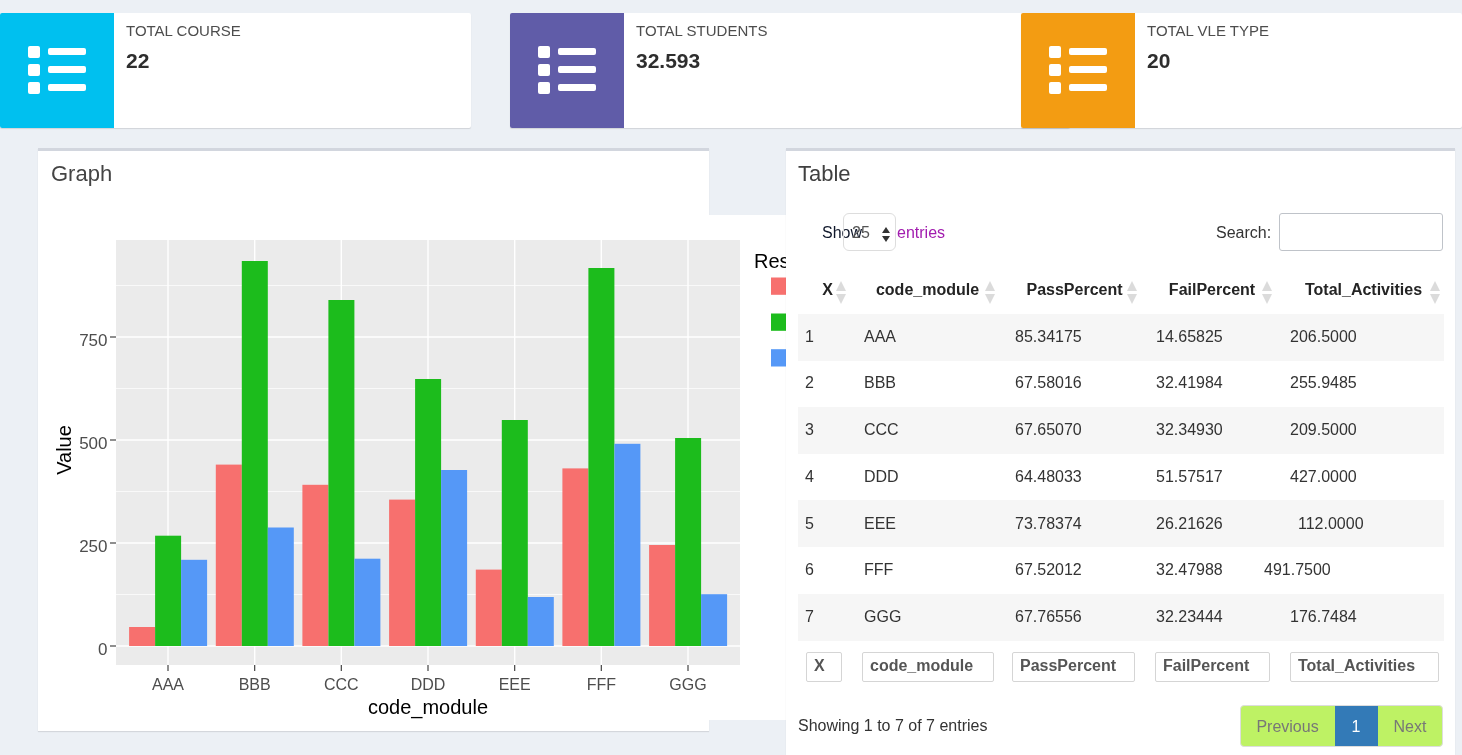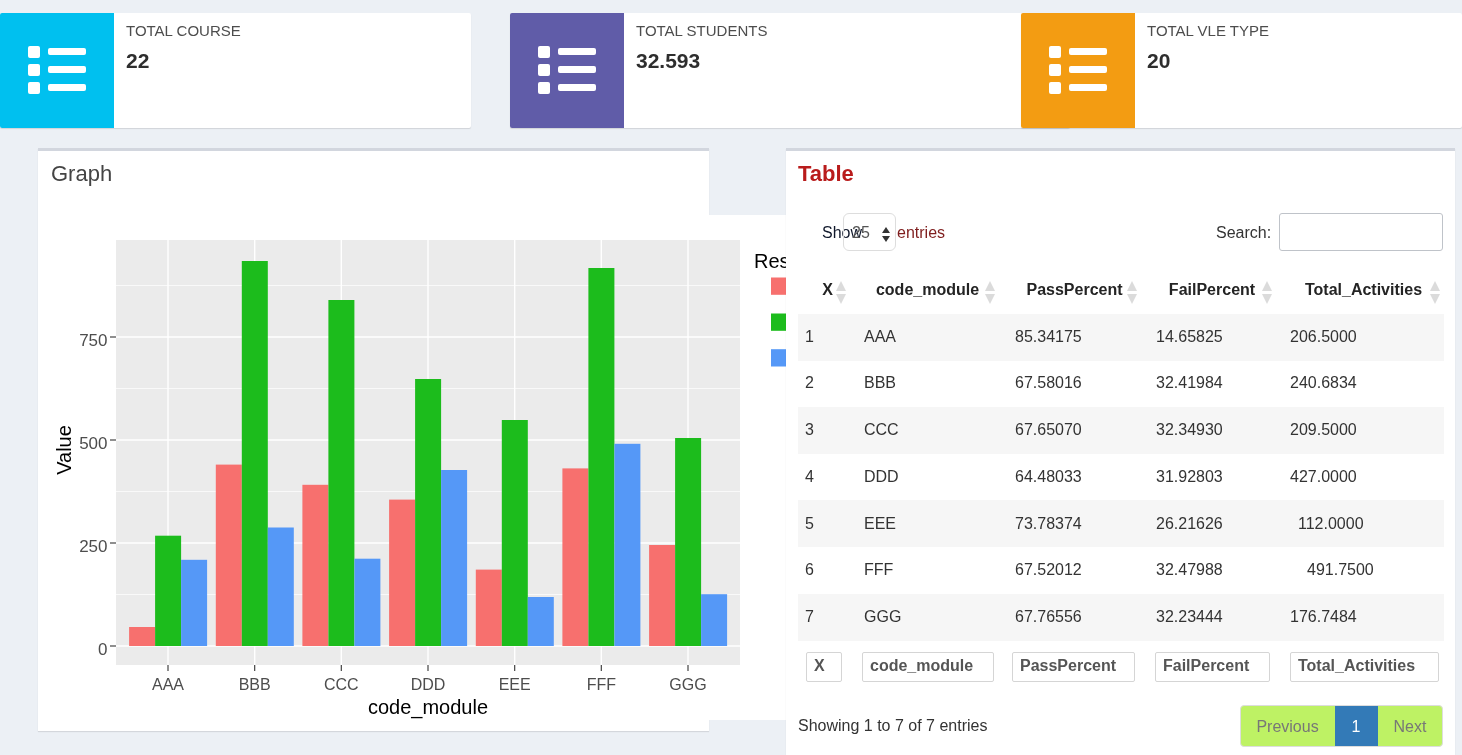--- a/index.html
+++ b/index.html
@@ -166,28 +166,28 @@
   <text transform="translate(25,235) rotate(-90)" font-size="20" fill="#000" text-anchor="middle">Value</text>
 
   <text x="708" y="53" font-size="20" fill="#000">Result</text>
   <rect x="725" y="62.5" width="17.3" height="17.3" fill="#f7706e"></rect>
   <rect x="725" y="98.5" width="17.3" height="17.3" fill="#1cbc1c"></rect>
   <rect x="725" y="134.2" width="17.3" height="17.3" fill="#5598f7"></rect>
 </svg>
 </div>
 
 <div class="card" style="left:786px; top:148px; width:669px; height:625px;">
-  <div class="abs" style="left:12px; top:10px; font-size:22px; color:#b91c1c;font-weight:bold;">Table</div>
+  <div class="abs" style="left:12px; top:10px; font-size:22px; color:#404040;">Table</div>
 
   <div class="abs" style="left:12px; top:73px; font-size:16px; color:#0f172a;margin-left:24px;">Show</div>
   <div class="abs" style="left:57px; top:62px; width:53px; height:38px; border:1px solid #ddd; border-radius:6px;"></div>
   <div class="abs" style="left:66px; top:73px; font-size:16px; color:#555;">25</div>
   <div class="abs" style="left:96px; top:76px; width:0; height:0; border-left:4px solid transparent; border-right:4px solid transparent; border-bottom:6.5px solid #333;"></div>
   <div class="abs" style="left:96px; top:84.5px; width:0; height:0; border-left:4px solid transparent; border-right:4px solid transparent; border-top:6.5px solid #333;"></div>
-  <div class="abs" style="left:111px; top:73px; font-size:16px; color:#7f1d1d;">entries</div>
+  <div class="abs" style="left:111px; top:73px; font-size:16px; color:#a21caf;">entries</div>
   <div class="abs" style="left:430px; top:73px; font-size:16px; color:#333;">Search:</div>
   <div class="abs" style="left:493px; top:62px; width:164px; height:38px; border:1px solid #bfc3c9; border-radius:3px; background:#fff;"></div>
 
   <div class="hcell" style="left:41.7px; top:130px;">X</div>
   <div class="hcell" style="left:141.5px; top:130px;">code_module</div>
   <div class="hcell" style="left:288.5px; top:130px;">PassPercent</div>
   <div class="hcell" style="left:426px; top:130px;">FailPercent</div>
   <div class="hcell" style="left:577.5px; top:130px;">Total_Activities</div>
   <div class="sorticon" style="left:50px; top:130px;">
       <div class="up"></div>
@@ -218,45 +218,45 @@
   <div class="cell" style="left:19px; top:176.7px;">1</div>
   <div class="cell" style="left:78px; top:176.7px;">AAA</div>
   <div class="cell" style="left:229px; top:176.7px;">85.34175</div>
   <div class="cell" style="left:370px; top:176.7px;">14.65825</div>
   <div class="cell" style="left:504px; top:176.7px;">206.5000</div>
 
   <div class="cell" style="left:19px; top:223.4px;">2</div>
   <div class="cell" style="left:78px; top:223.4px;">BBB</div>
   <div class="cell" style="left:229px; top:223.4px;">67.58016</div>
   <div class="cell" style="left:370px; top:223.4px;">32.41984</div>
-  <div class="cell" style="left:504px; top:223.4px;">240.6834</div>
+  <div class="cell" style="left:504px; top:223.4px;">255.9485</div>
 
   <div class="cell" style="left:19px; top:270.1px;">3</div>
   <div class="cell" style="left:78px; top:270.1px;">CCC</div>
   <div class="cell" style="left:229px; top:270.1px;">67.65070</div>
   <div class="cell" style="left:370px; top:270.1px;">32.34930</div>
   <div class="cell" style="left:504px; top:270.1px;">209.5000</div>
 
   <div class="cell" style="left:19px; top:316.8px;">4</div>
   <div class="cell" style="left:78px; top:316.8px;">DDD</div>
   <div class="cell" style="left:229px; top:316.8px;">64.48033</div>
-  <div class="cell" style="left:370px; top:316.8px;">31.92803</div>
+  <div class="cell" style="left:370px; top:316.8px;">51.57517</div>
   <div class="cell" style="left:504px; top:316.8px;">427.0000</div>
 
   <div class="cell" style="left:19px; top:363.5px;">5</div>
   <div class="cell" style="left:78px; top:363.5px;">EEE</div>
   <div class="cell" style="left:229px; top:363.5px;">73.78374</div>
   <div class="cell" style="left:370px; top:363.5px;">26.21626</div>
   <div class="cell" style="left:504px; top:363.5px;margin-left:8px;">112.0000</div>
 
   <div class="cell" style="left:19px; top:410.2px;">6</div>
   <div class="cell" style="left:78px; top:410.2px;">FFF</div>
   <div class="cell" style="left:229px; top:410.2px;">67.52012</div>
   <div class="cell" style="left:370px; top:410.2px;">32.47988</div>
-  <div class="cell" style="left:521px; top:410.2px;">491.7500</div>
+  <div class="cell" style="left:478px; top:410.2px;">491.7500</div>
 
   <div class="cell" style="left:19px; top:456.9px;">7</div>
   <div class="cell" style="left:78px; top:456.9px;">GGG</div>
   <div class="cell" style="left:229px; top:456.9px;">67.76556</div>
   <div class="cell" style="left:370px; top:456.9px;">32.23444</div>
   <div class="cell" style="left:504px; top:456.9px;">176.7484</div>
 
   <div class="fbox" style="left:20px; top:501px; width:36px;">X</div>
   <div class="fbox" style="left:76px; top:501px; width:132px;">code_module</div>
   <div class="fbox" style="left:226px; top:501px; width:123px;">PassPercent</div>

